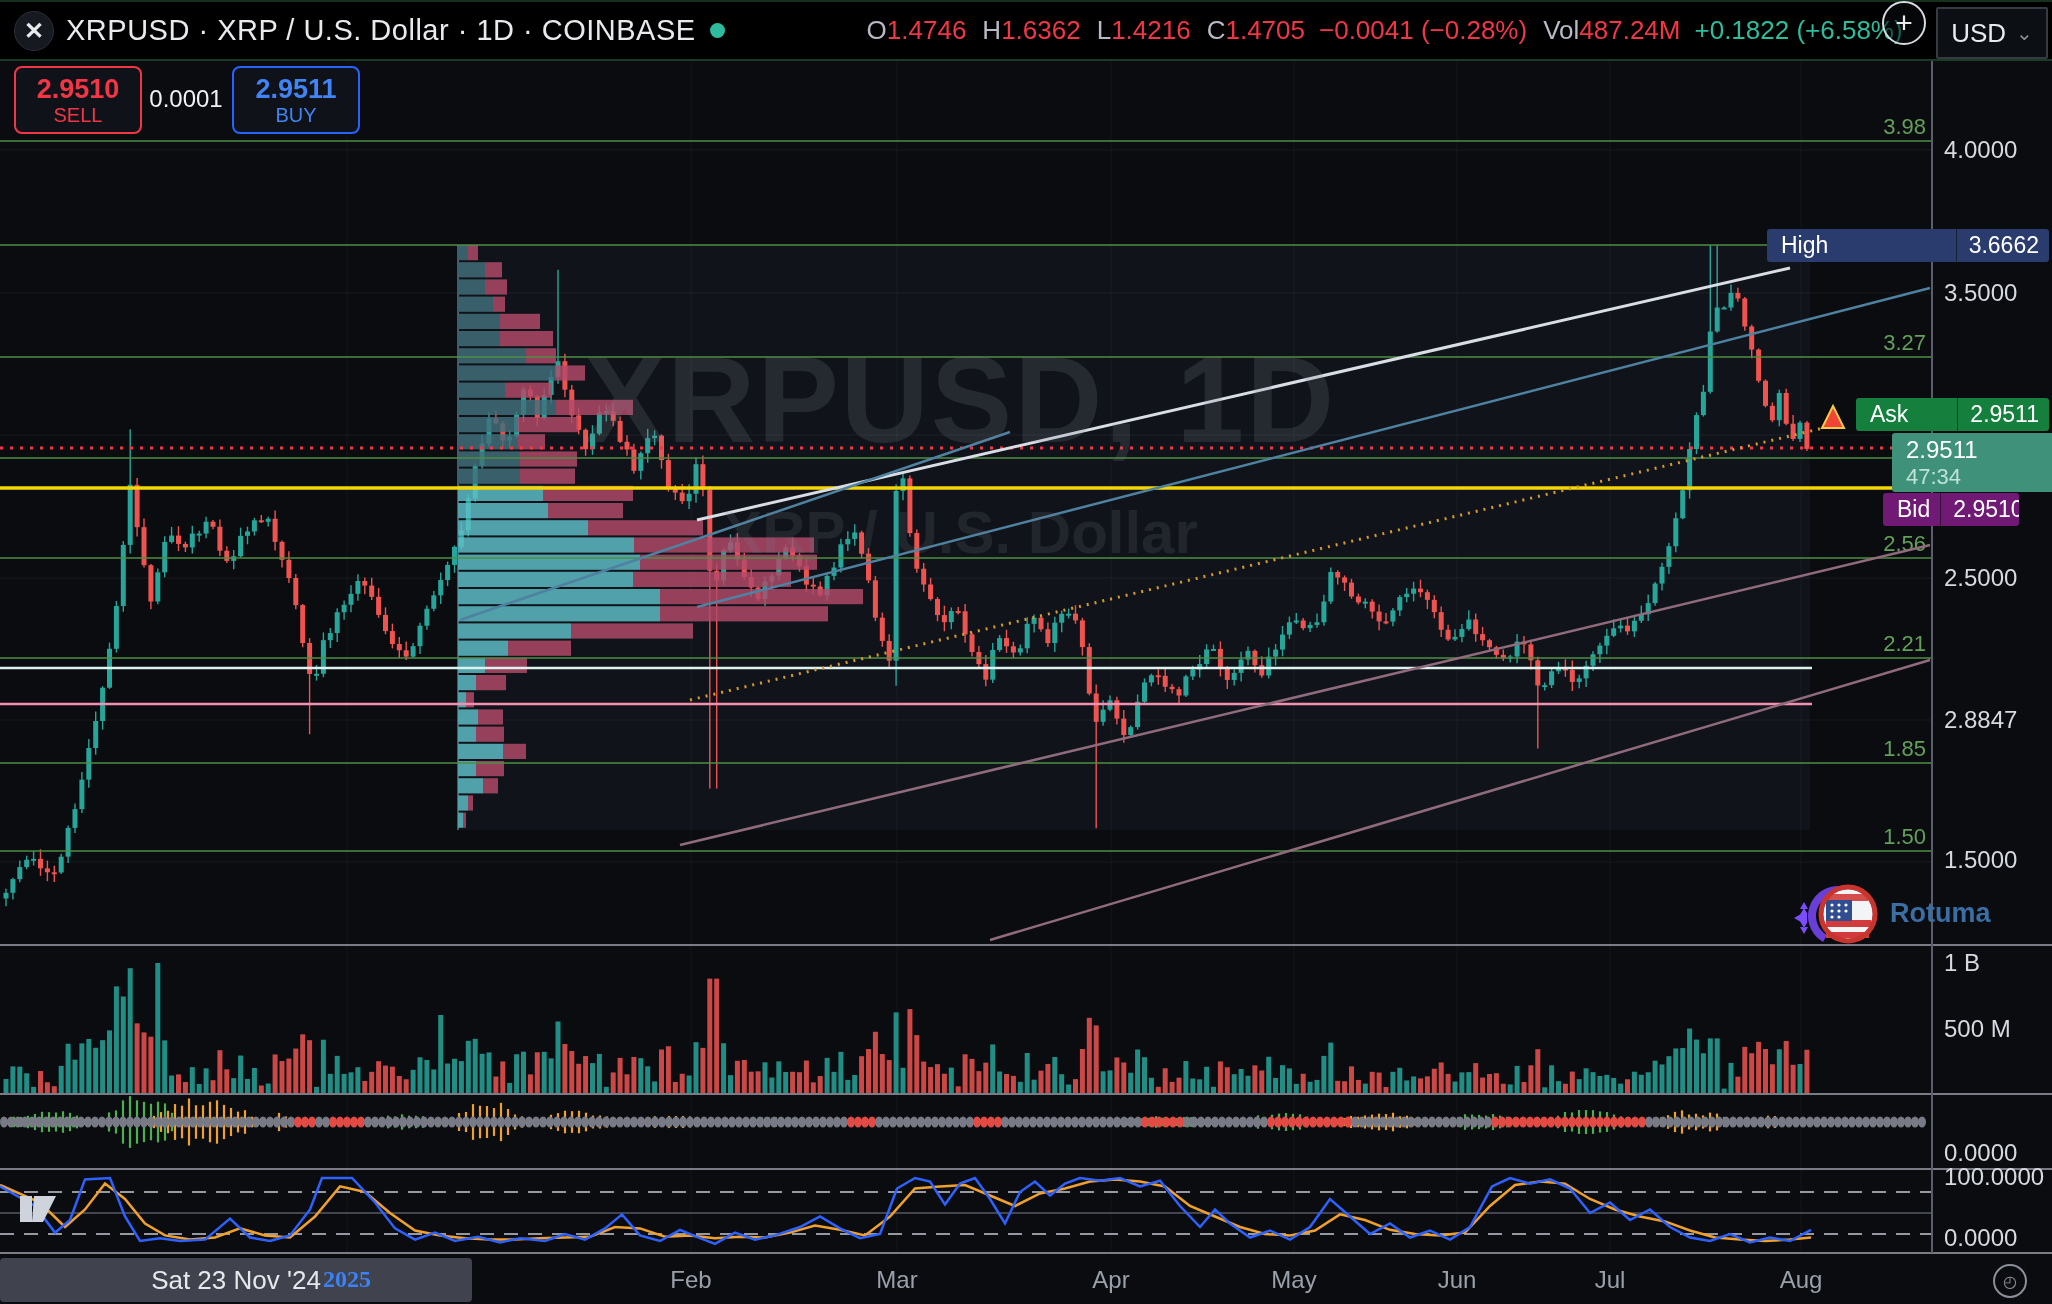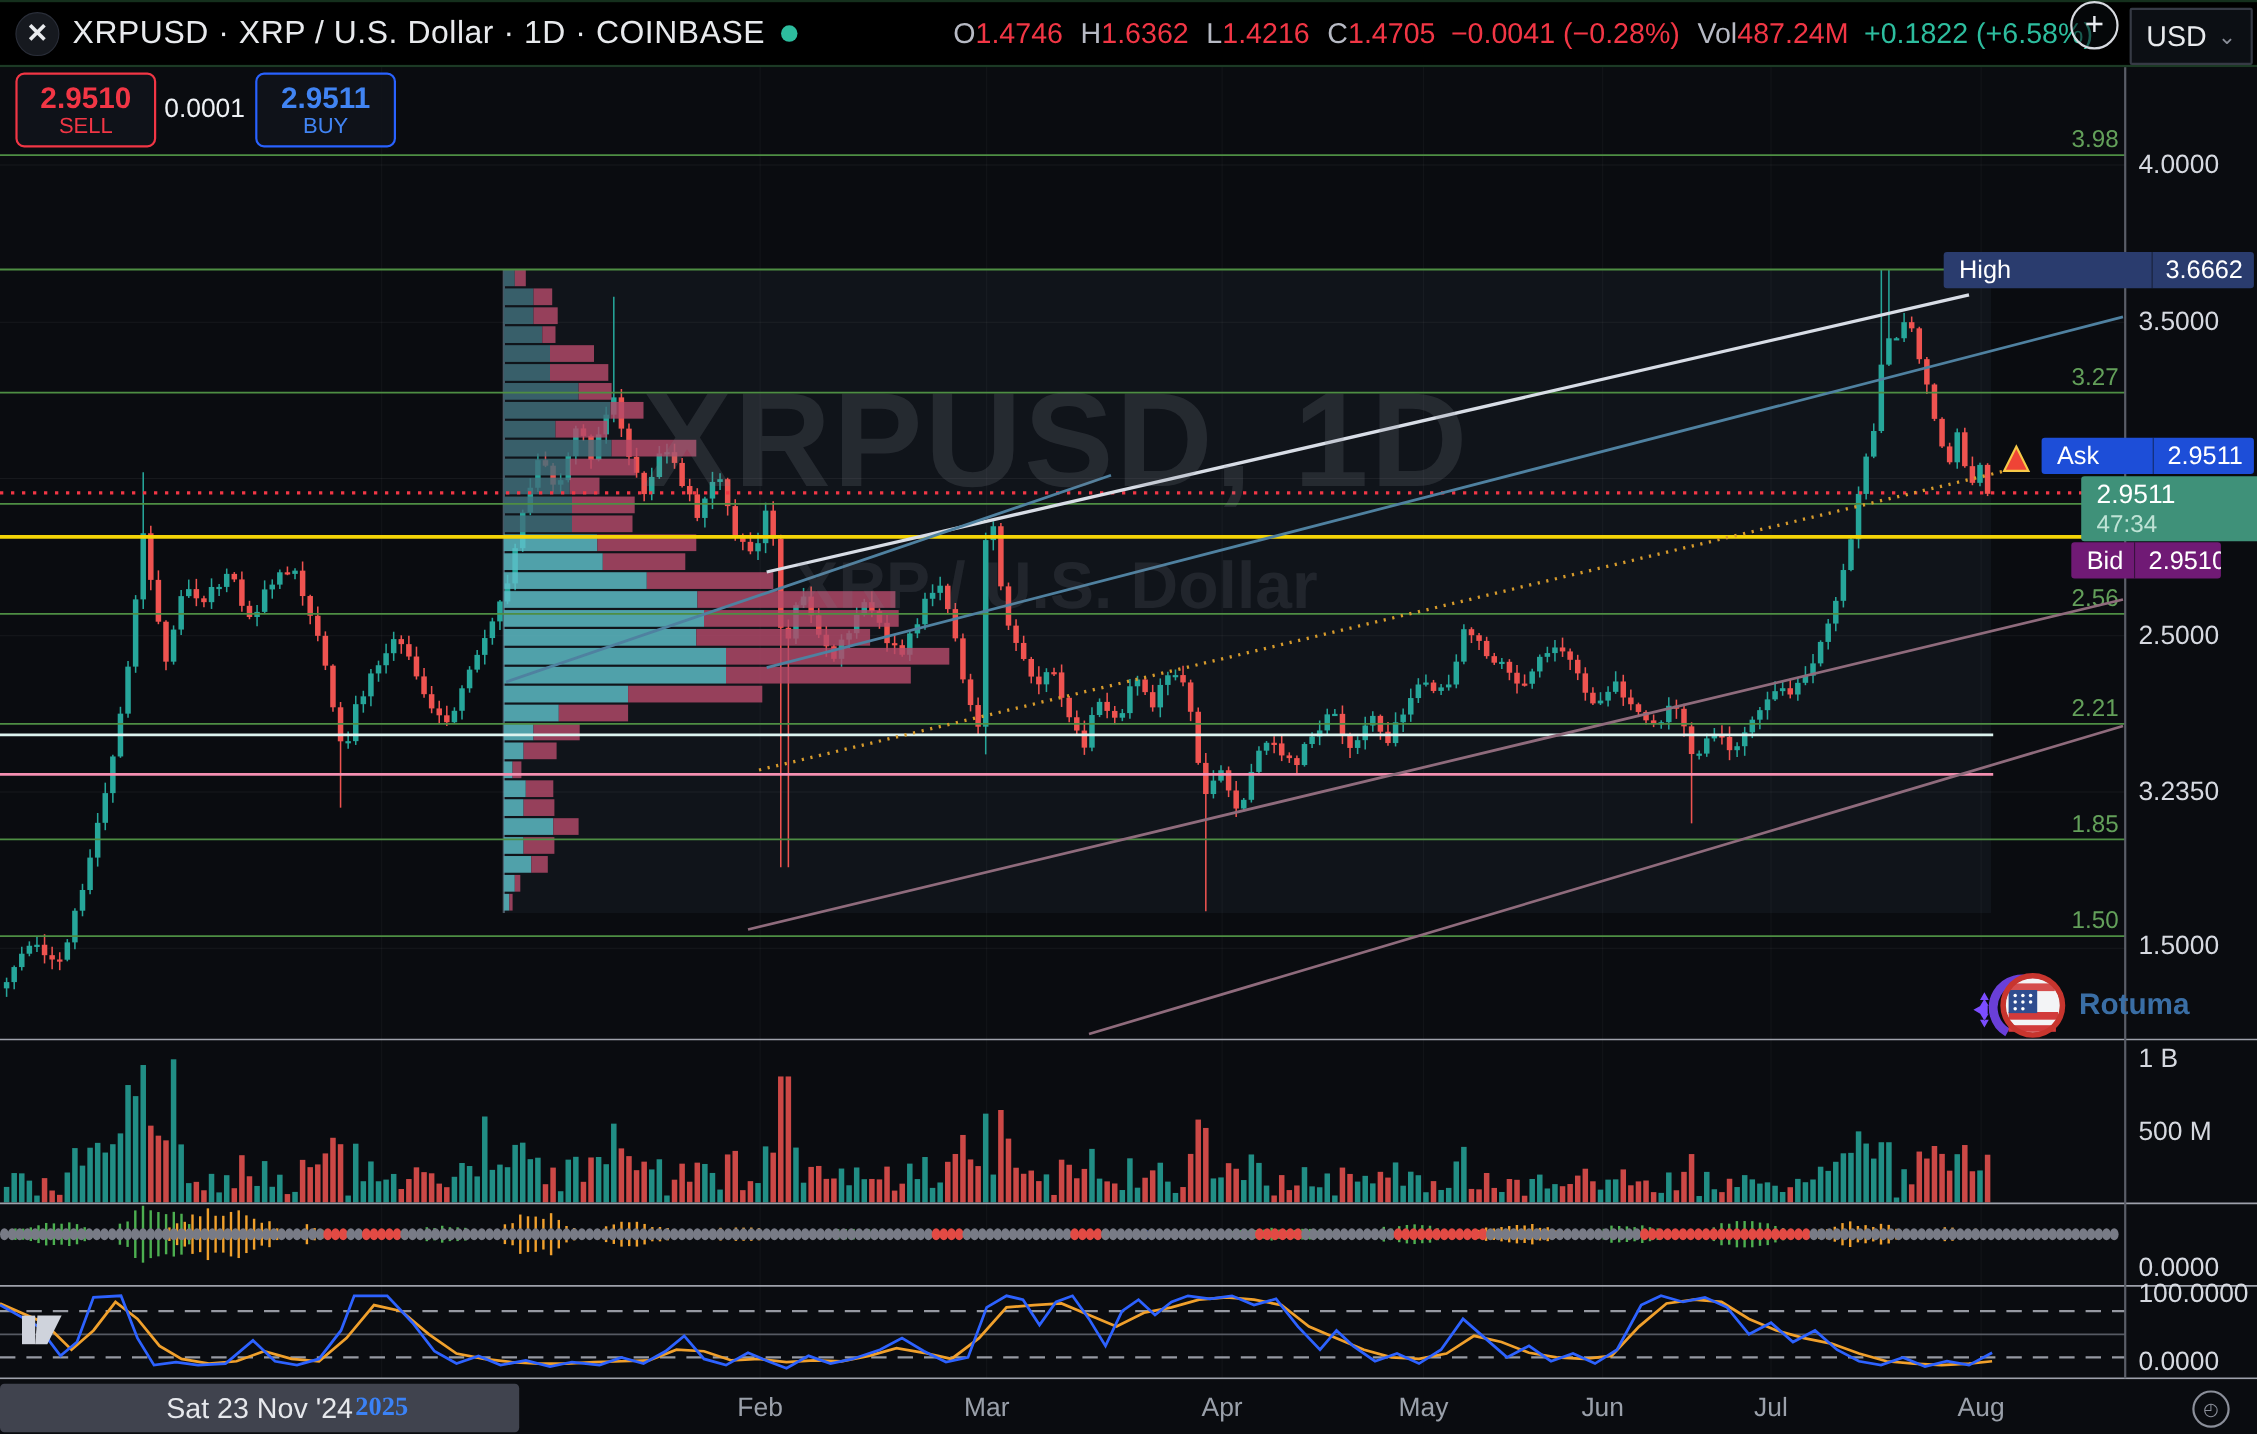--- a/index.html
+++ b/index.html
@@ -35,21 +35,21 @@
   #wm1{font-size:122px;font-weight:bold;color:rgba(125,132,142,.20);letter-spacing:2px;}
   #wm2{font-size:60px;font-weight:bold;color:rgba(125,132,142,.16);margin-top:28px;}
   
   #price-axis{position:absolute;left:1932px;top:57px;width:120px;height:1196px;z-index:10;}
   .tick{position:absolute;left:12px;transform:translateY(-50%);font-size:24px;color:#d6d9e0;white-space:nowrap;}
   .badge{position:absolute;display:flex;align-items:center;z-index:12;border-radius:3px;
     color:#fff;font-size:23px;overflow:hidden;}
   .badge .bl{padding:3px 10px 3px 14px;}
   .badge .bv{padding:3px 10px 3px 12px;border-left:1px solid rgba(10,12,16,.55);}
   #high-badge{left:1767px;top:229px;width:282px;height:33px;background:#2a3c6e;}
-  #ask-badge{left:1856px;top:398px;width:193px;height:33px;background:#1d4ed8;}
+  #ask-badge{left:1856px;top:398px;width:193px;height:33px;background:#15803d;}
   #price-badge{left:1892px;top:433px;width:157px;height:59px;background:#3f9179;border-radius:3px;
      flex-direction:column;align-items:flex-start;justify-content:center;padding-left:14px;line-height:1.15;}
   #price-badge .cv{font-size:24px;color:#fff;}
   #price-badge .cd{font-size:22px;color:#bfe3d6;}
   #bid-badge{left:1883px;top:493px;width:136px;height:33px;background:#701a75;}
   .badge{justify-content:space-between;}
   
   #usd-button{position:absolute;left:1936px;top:7px;width:108px;height:48px;z-index:40;
     background:#0c0f14;border:2px solid #363a45;border-radius:2px;display:flex;align-items:center;
     justify-content:center;gap:10px;color:#e8eaed;font-size:26px;}
@@ -1598,21 +1598,21 @@
   <div id="watermark">
     <div id="wm1">XRPUSD, 1D</div>
     <div id="wm2">XRP / U.S. Dollar</div>
   </div>
 
   
   <div id="price-axis">
       <div class="tick" style="top: 93px;">4.0000</div>
       <div class="tick" style="top: 236px;">3.5000</div>
       <div class="tick" style="top: 521px;">2.5000</div>
-      <div class="tick" style="top: 663px;">3.2350</div>
+      <div class="tick" style="top: 663px;">2.8847</div>
       <div class="tick" style="top: 803px;">1.5000</div>
       <div class="tick" style="top: 906px;">1 B</div>
       <div class="tick" style="top: 972px;">500 M</div>
       <div class="tick" style="top: 1096px;">0.0000</div>
       <div class="tick" style="top: 1120px;">100.0000</div>
       <div class="tick" style="top: 1181px;">0.0000</div>
     </div>
   <div id="high-badge" class="badge">
     <span class="bl">High</span>
     <span class="bv">3.6662</span>

